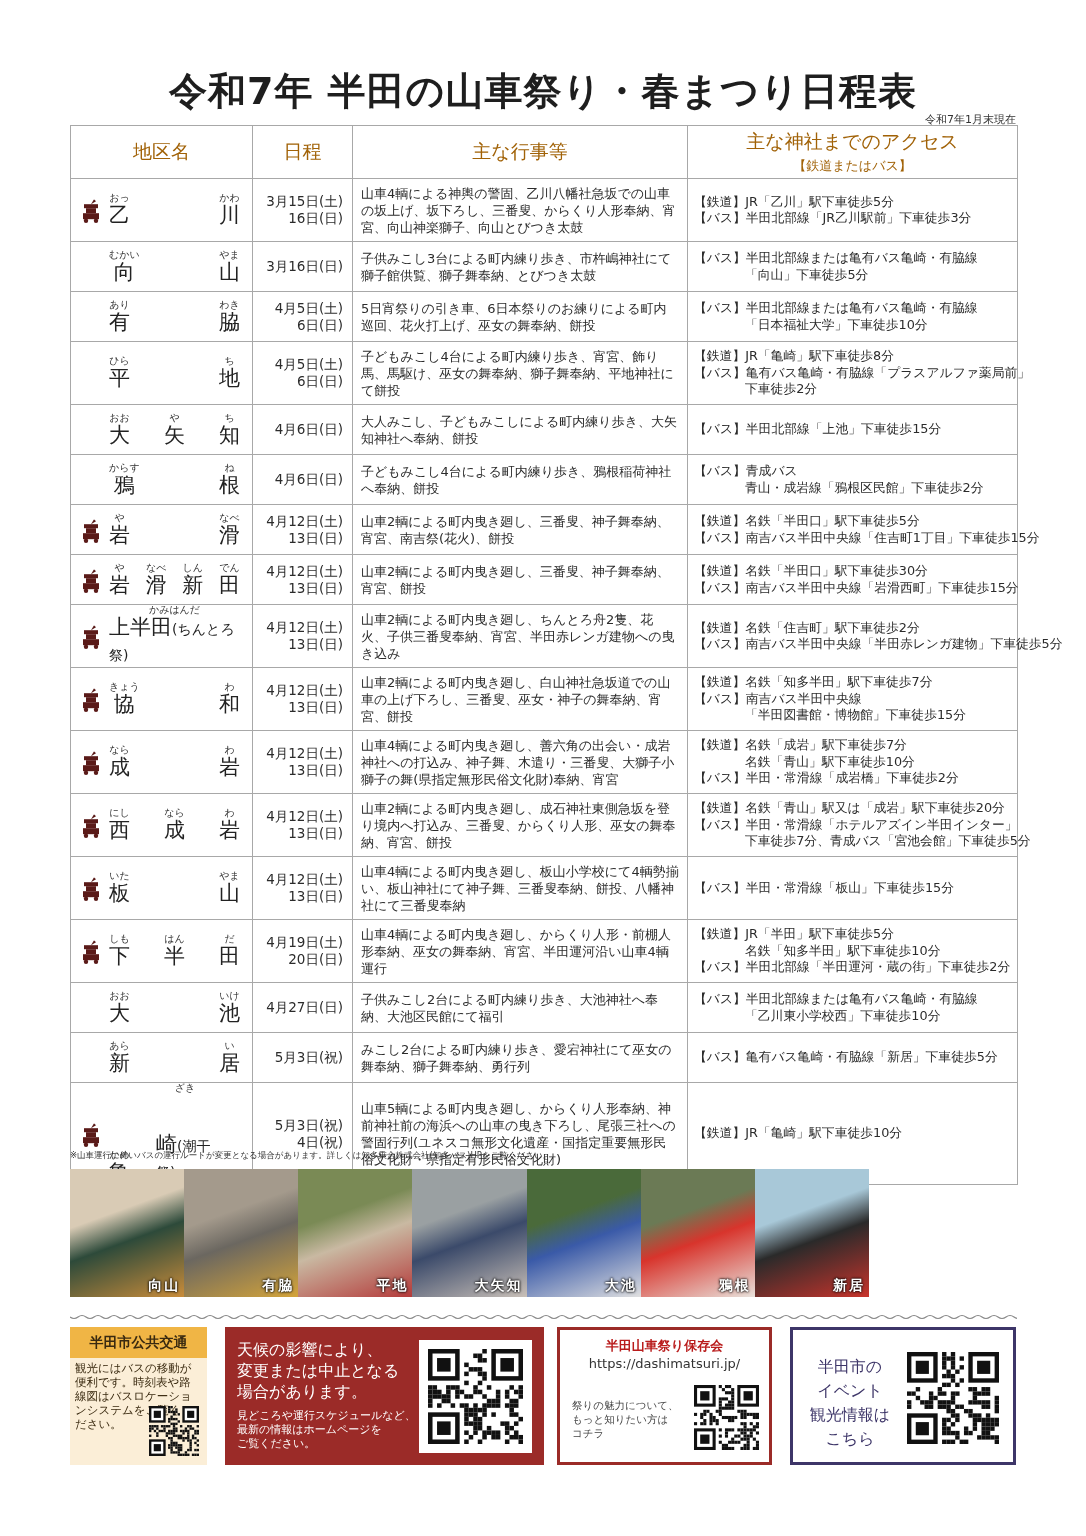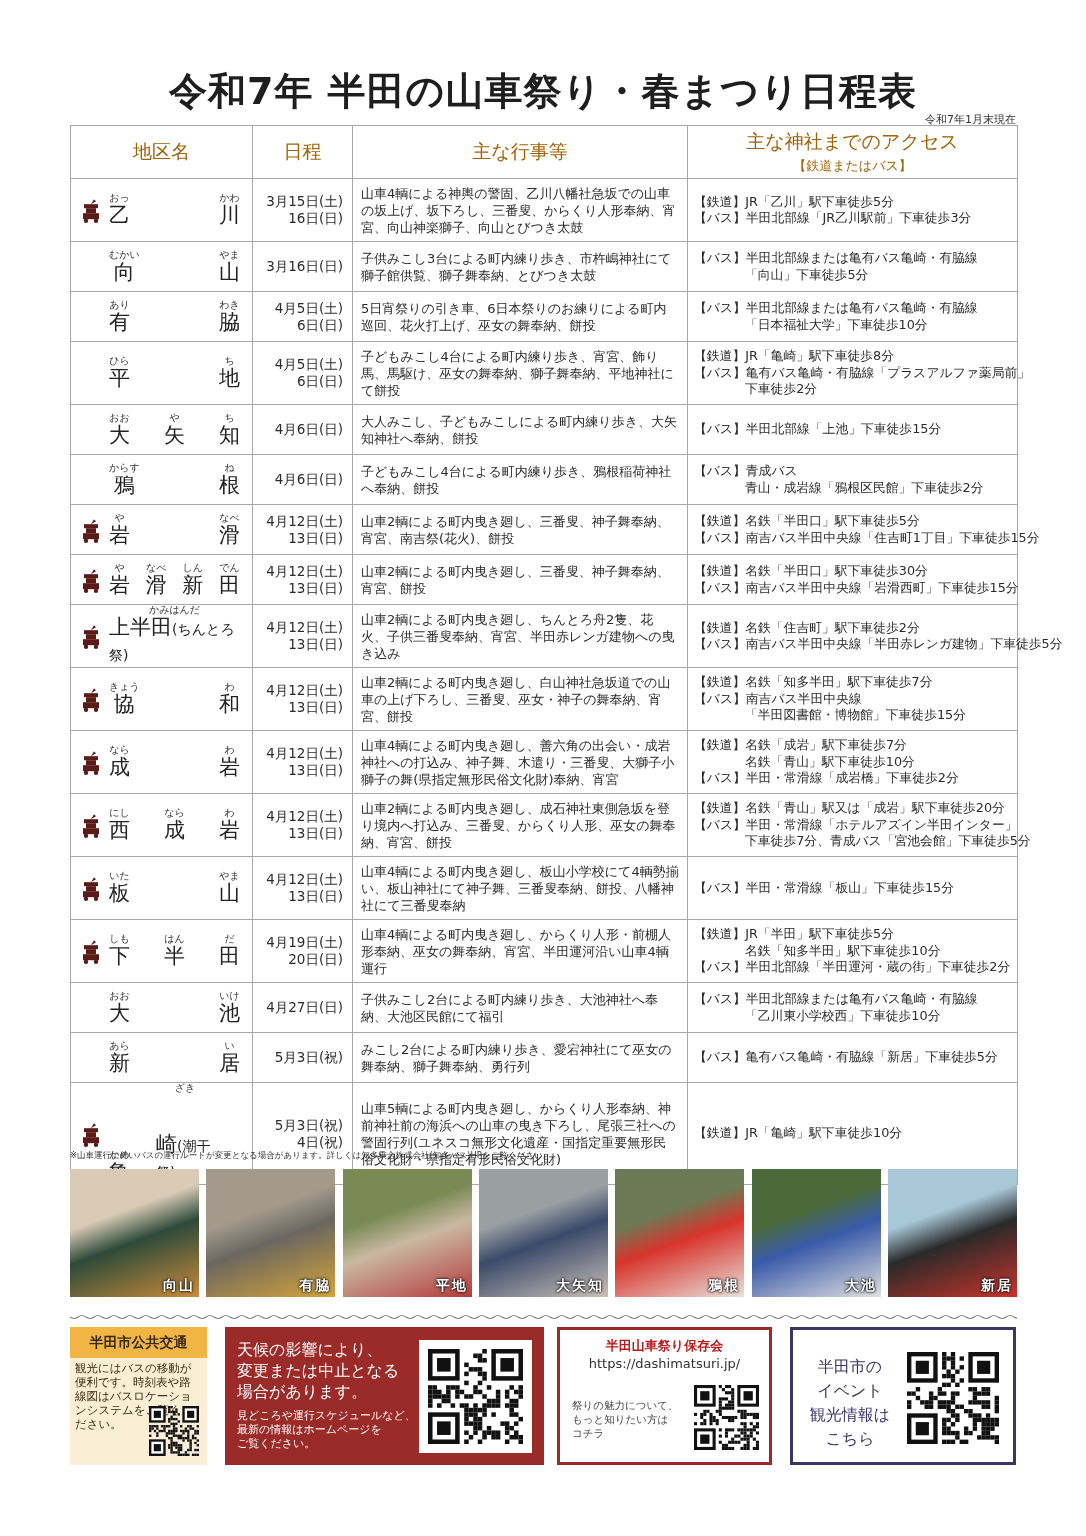--- a/index.html
+++ b/index.html
@@ -20,21 +20,21 @@
   .kc { display: flex; flex-direction: column; align-items: center; }
   .kc .ruby { font-size: 10px; line-height: 10px; height: 10px; color: #333; }
   .kc .kanji { font-size: 21px; line-height: 24px; color: #222; }
   .kc .kanji small { font-size: 14px; }
   td.date { text-align: right; padding-right: 9px; font-size: 13.5px; line-height: 17px; }
   td.events { padding: 4px 8px; font-size: 13px; line-height: 17px; }
   td.access { padding: 4px 6px; font-size: 12.8px; line-height: 16.5px; }
   .acc-line { white-space: nowrap; }
   .acc-line.indent { padding-left: 51px; }
   .note { position: absolute; left: 70px; top: 1150px; font-size: 8.5px; color: #333; }
-  .photos { position: absolute; left: 70px; top: 1169px; width: 947px; height: 128px; display: flex; justify-content: space-between; }
+  .photos { position: absolute; left: 70px; top: 1169px; width: 799px; height: 128px; display: flex; justify-content: space-between; }
   .photo { position: relative; width: 129px; height: 128px; overflow: hidden; }
   .photo .cap { position: absolute; right: 4px; bottom: 2px; color: #fff; font-weight: bold; font-size: 14px; text-shadow: 0 0 2px #000, 0 0 3px #000; letter-spacing: 2px; }
   .wave { position: absolute; left: 70px; top: 1313px; width: 947px; height: 8px; }
   .card { position: absolute; top: 1327px; height: 138px; }
   .card-bus { left: 70px; width: 137px; background: #fbeed7; }
   .card-bus .hd { background: #f0b545; height: 31px; text-align: center; font-weight: bold; font-size: 14px; line-height: 31px; color: #3a2a10; }
   .card-bus .bd { padding: 3px 5px; font-size: 11.5px; line-height: 14px; color: #3a2a10; }
   .card-bus .qr-sm { position: absolute; right: 8px; bottom: 9px; width: 50px; height: 50px; }
   .card-weather { left: 225px; width: 319px; background: #9b2b28; color: #fff; }
   .card-weather .big { position: absolute; left: 12px; top: 12px; font-size: 16px; line-height: 21px; }
@@ -569,25 +569,25 @@
     </div>
     <div class="photo" style="background: linear-gradient(160deg, rgb(164, 154, 140) 0%, rgb(164, 154, 140) 35%, rgb(107, 103, 96) 55%, rgb(212, 164, 58) 100%);">
       <span class="cap">有脇</span>
     </div>
     <div class="photo" style="background: linear-gradient(160deg, rgb(122, 138, 85) 0%, rgb(122, 138, 85) 35%, rgb(201, 185, 162) 55%, rgb(180, 58, 58) 100%);">
       <span class="cap">平地</span>
     </div>
     <div class="photo" style="background: linear-gradient(160deg, rgb(154, 160, 162) 0%, rgb(154, 160, 162) 35%, rgb(59, 74, 106) 55%, rgb(201, 192, 184) 100%);">
       <span class="cap">大矢知</span>
     </div>
+    <div class="photo" style="background: linear-gradient(160deg, rgb(74, 106, 58) 0%, rgb(74, 106, 58) 35%, rgb(58, 90, 168) 55%, rgb(224, 224, 224) 100%);">
+      <span class="cap">大池</span>
+    </div>
     <div class="photo" style="background: linear-gradient(160deg, rgb(107, 122, 85) 0%, rgb(107, 122, 85) 35%, rgb(216, 52, 44) 55%, rgb(232, 226, 220) 100%);">
       <span class="cap">鴉根</span>
-    </div>
-    <div class="photo" style="background: linear-gradient(160deg, rgb(74, 106, 58) 0%, rgb(74, 106, 58) 35%, rgb(58, 90, 168) 55%, rgb(224, 224, 224) 100%);">
-      <span class="cap">大池</span>
     </div>
     <div class="photo" style="background: linear-gradient(160deg, rgb(168, 200, 216) 0%, rgb(168, 200, 216) 35%, rgb(42, 42, 42) 55%, rgb(200, 52, 44) 100%);">
       <span class="cap">新居</span>
     </div>
   </div>
 
 <svg class="wave" viewBox="0 0 947 8" preserveAspectRatio="none">
   <path id="wavepath" fill="none" stroke="#888" stroke-width="1.2" d="M0 4 Q4 7 8 4 Q12 1 16 4 Q20 7 24 4 Q28 1 32 4 Q36 7 40 4 Q44 1 48 4 Q52 7 56 4 Q60 1 64 4 Q68 7 72 4 Q76 1 80 4 Q84 7 88 4 Q92 1 96 4 Q100 7 104 4 Q108 1 112 4 Q116 7 120 4 Q124 1 128 4 Q132 7 136 4 Q140 1 144 4 Q148 7 152 4 Q156 1 160 4 Q164 7 168 4 Q172 1 176 4 Q180 7 184 4 Q188 1 192 4 Q196 7 200 4 Q204 1 208 4 Q212 7 216 4 Q220 1 224 4 Q228 7 232 4 Q236 1 240 4 Q244 7 248 4 Q252 1 256 4 Q260 7 264 4 Q268 1 272 4 Q276 7 280 4 Q284 1 288 4 Q292 7 296 4 Q300 1 304 4 Q308 7 312 4 Q316 1 320 4 Q324 7 328 4 Q332 1 336 4 Q340 7 344 4 Q348 1 352 4 Q356 7 360 4 Q364 1 368 4 Q372 7 376 4 Q380 1 384 4 Q388 7 392 4 Q396 1 400 4 Q404 7 408 4 Q412 1 416 4 Q420 7 424 4 Q428 1 432 4 Q436 7 440 4 Q444 1 448 4 Q452 7 456 4 Q460 1 464 4 Q468 7 472 4 Q476 1 480 4 Q484 7 488 4 Q492 1 496 4 Q500 7 504 4 Q508 1 512 4 Q516 7 520 4 Q524 1 528 4 Q532 7 536 4 Q540 1 544 4 Q548 7 552 4 Q556 1 560 4 Q564 7 568 4 Q572 1 576 4 Q580 7 584 4 Q588 1 592 4 Q596 7 600 4 Q604 1 608 4 Q612 7 616 4 Q620 1 624 4 Q628 7 632 4 Q636 1 640 4 Q644 7 648 4 Q652 1 656 4 Q660 7 664 4 Q668 1 672 4 Q676 7 680 4 Q684 1 688 4 Q692 7 696 4 Q700 1 704 4 Q708 7 712 4 Q716 1 720 4 Q724 7 728 4 Q732 1 736 4 Q740 7 744 4 Q748 1 752 4 Q756 7 760 4 Q764 1 768 4 Q772 7 776 4 Q780 1 784 4 Q788 7 792 4 Q796 1 800 4 Q804 7 808 4 Q812 1 816 4 Q820 7 824 4 Q828 1 832 4 Q836 7 840 4 Q844 1 848 4 Q852 7 856 4 Q860 1 864 4 Q868 7 872 4 Q876 1 880 4 Q884 7 888 4 Q892 1 896 4 Q900 7 904 4 Q908 1 912 4 Q916 7 920 4 Q924 1 928 4 Q932 7 936 4 Q940 1 944 4 Q948 7 952 4"></path>
 </svg>
 

